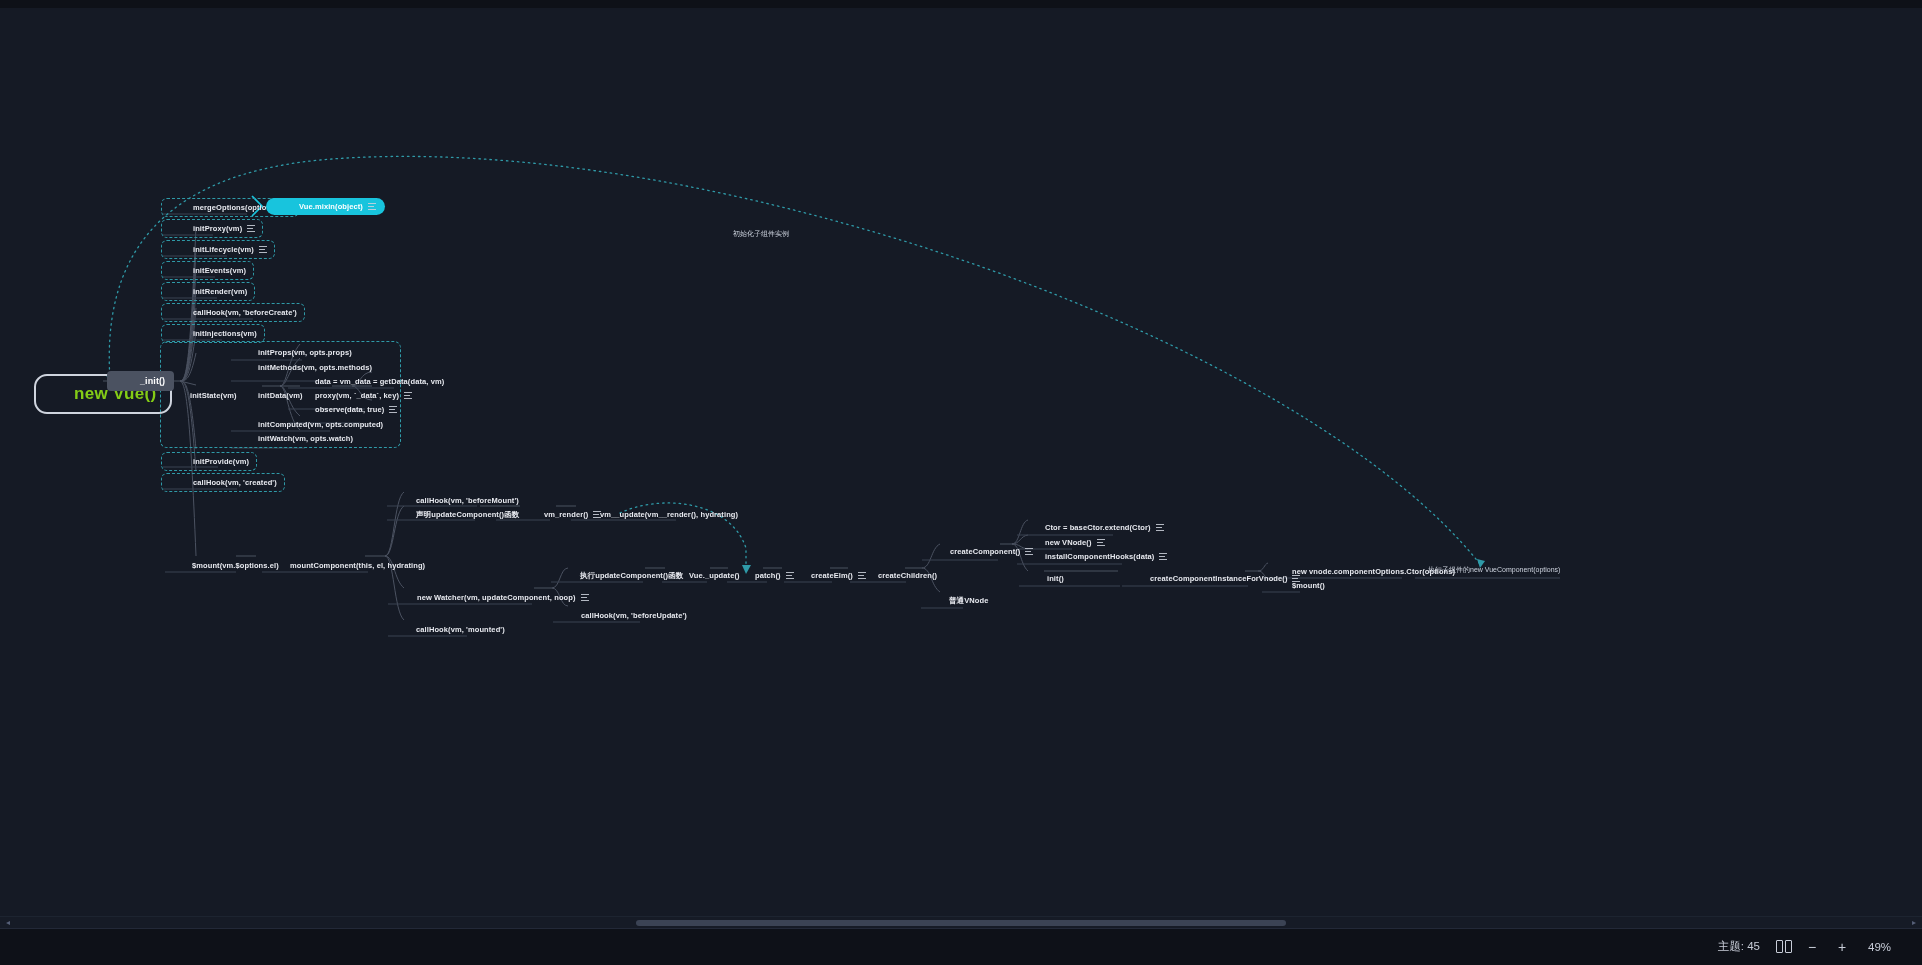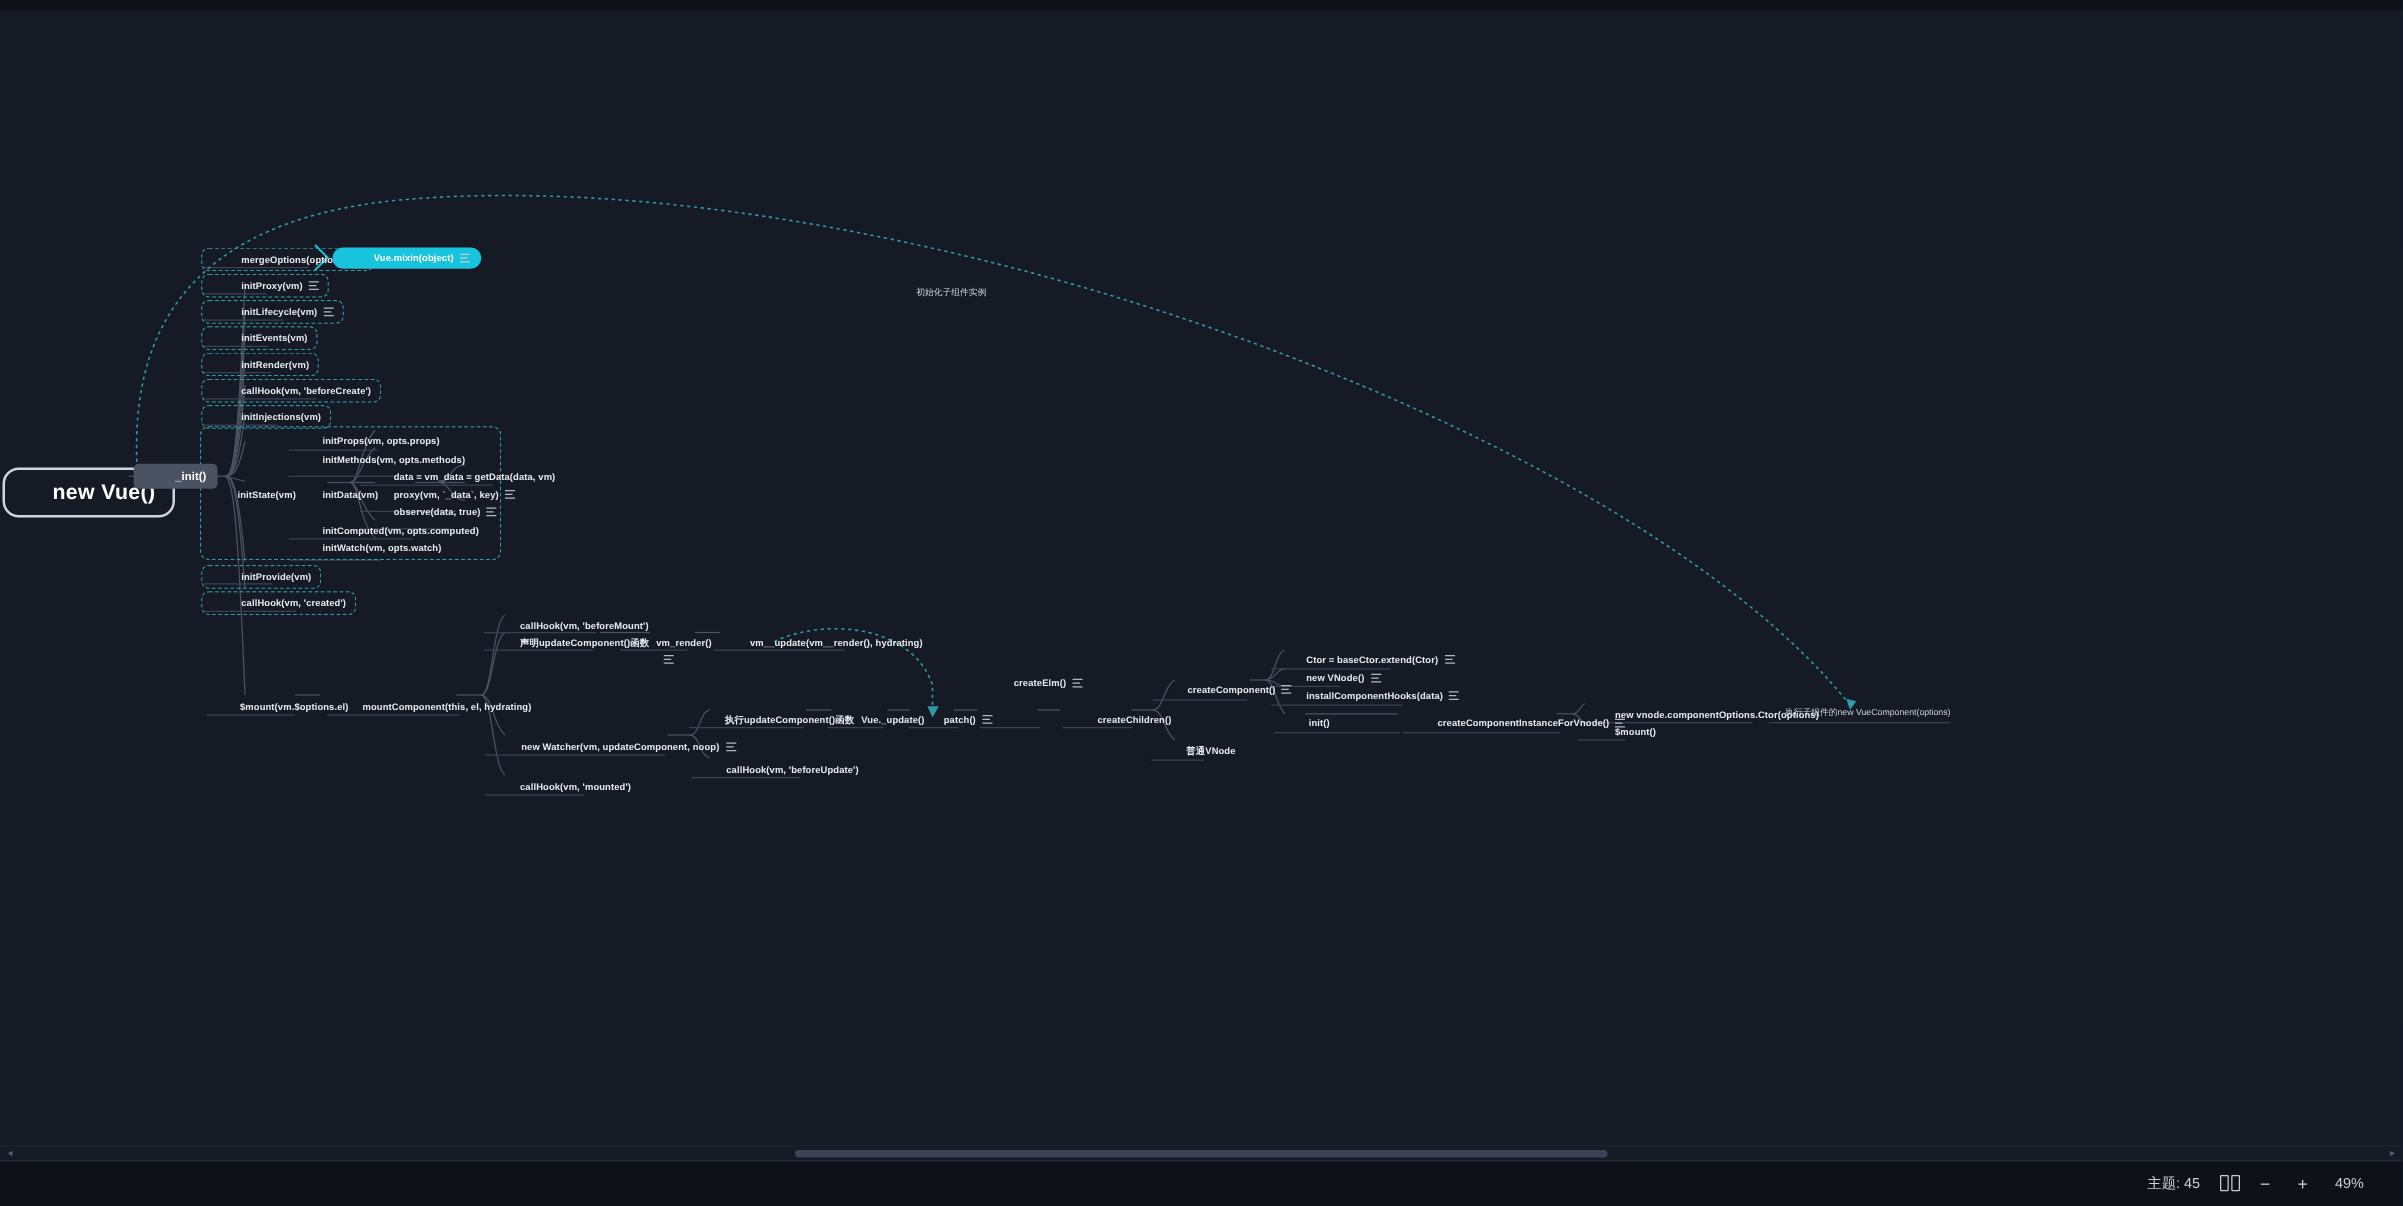--- a/index.html
+++ b/index.html
@@ -43,26 +43,27 @@
     font-weight: bold;
     white-space: nowrap;
     letter-spacing: .1px;
     display: flex;
     align-items: center;
     gap: 5px;
   }
   .node .lbl { display:inline-block;padding-left:24px; }
   .node.root {
     font-size: 17px;
-    color: #ffffff;
+    color: #84cc16;
     border: 2px solid #cfd4de;
     border-radius: 13px;
     padding: 8px 14px;
     background: transparent;
     letter-spacing: .3px;
+    margin-left: 32px;
   }
   .node.second {
     font-size: 9px;
     background: #4b5261;
     color: #ffffff;
     border-radius: 4px;
     padding: 5px 9px;
   }
   .node.dashed {
     font-size: 7.5px;
@@ -411,21 +412,21 @@
     </div>
 
     <div class="node plain" style="left:390px; top:486px;">
       <span class="lbl">callHook(vm, 'beforeMount')</span>
     </div>
 
     <div class="node plain" style="left:390px; top:500px;">
       <span class="lbl">声明updateComponent()函数</span>
     </div>
 
-    <div class="node plain" style="left:499px; top:500px;flex-direction:column;">
+    <div class="node plain" style="left:518px; top:500px;">
       <span class="lbl">vm_render()</span>
       <span class="icon-note">
           <i></i>
           <i></i>
           <i></i>
         </span>
     </div>
 
     <div class="node plain" style="left:574px; top:500px;">
       <span class="lbl">vm__update(vm__render(), hydrating)</span>
@@ -458,21 +459,21 @@
 
     <div class="node plain" style="left:729px; top:561px;justify-content:flex-end;">
       <span class="lbl">patch()</span>
       <span class="icon-note">
           <i></i>
           <i></i>
           <i></i>
         </span>
     </div>
 
-    <div class="node plain" style="left:785px; top:532px;">
+    <div class="node plain" style="left:785px; top:561px;">
       <span class="lbl">createElm()</span>
       <span class="icon-note">
           <i></i>
           <i></i>
           <i></i>
         </span>
     </div>
 
     <div class="node plain" style="left:852px; top:561px;">
       <span class="lbl">createChildren()</span>

